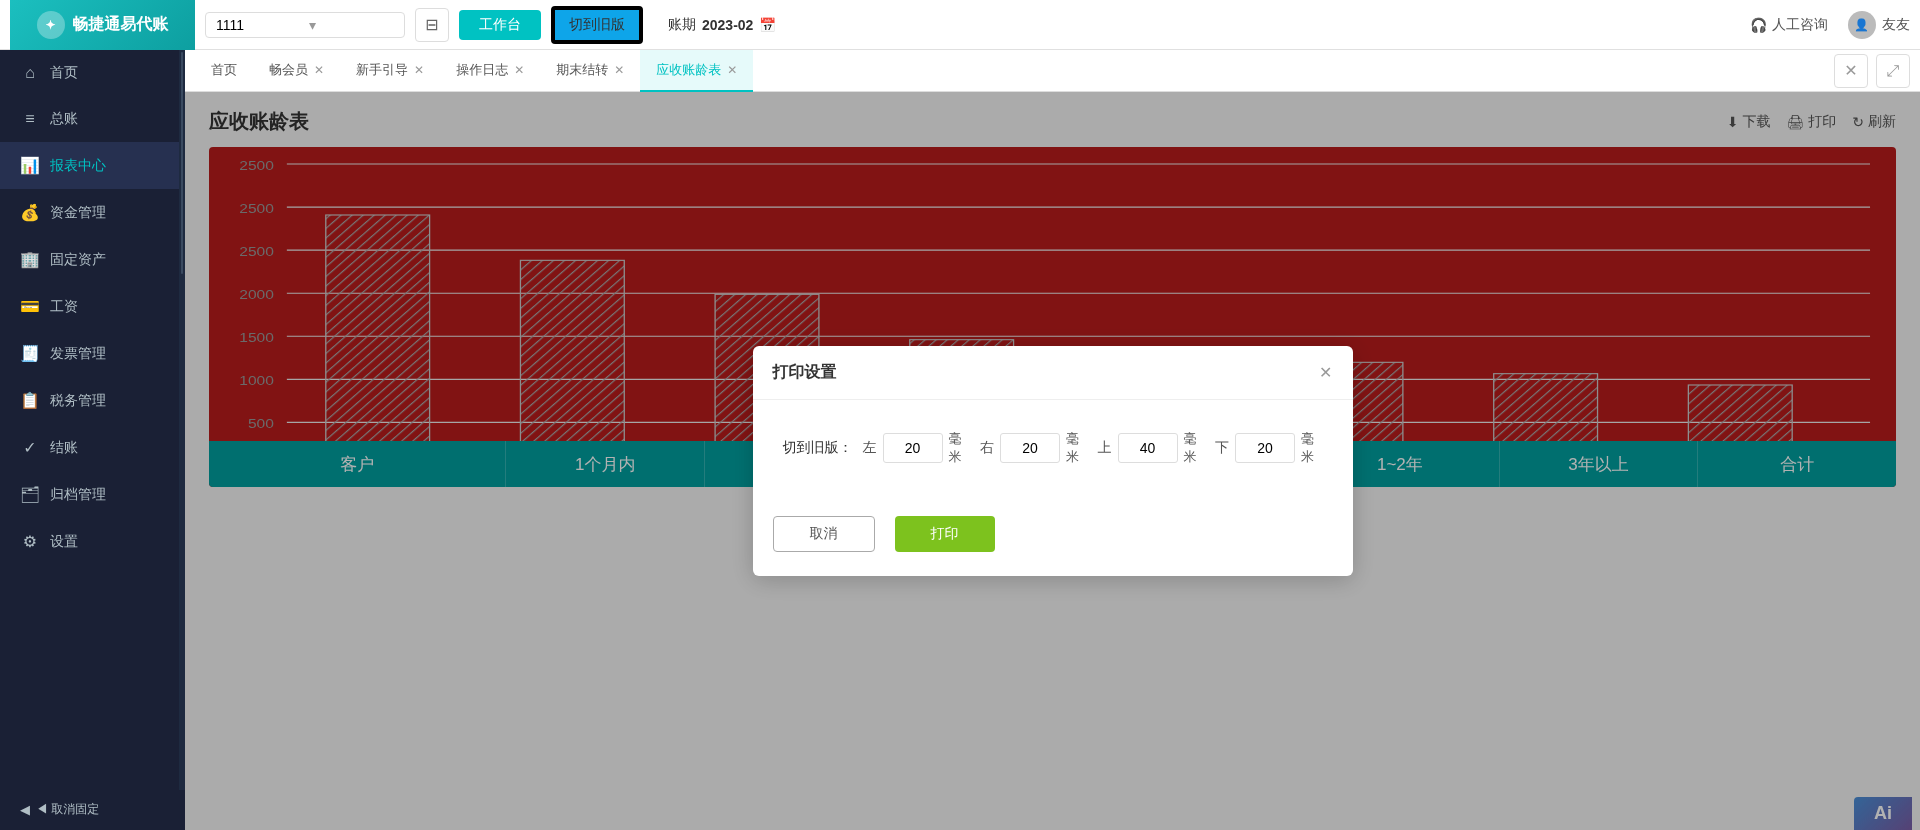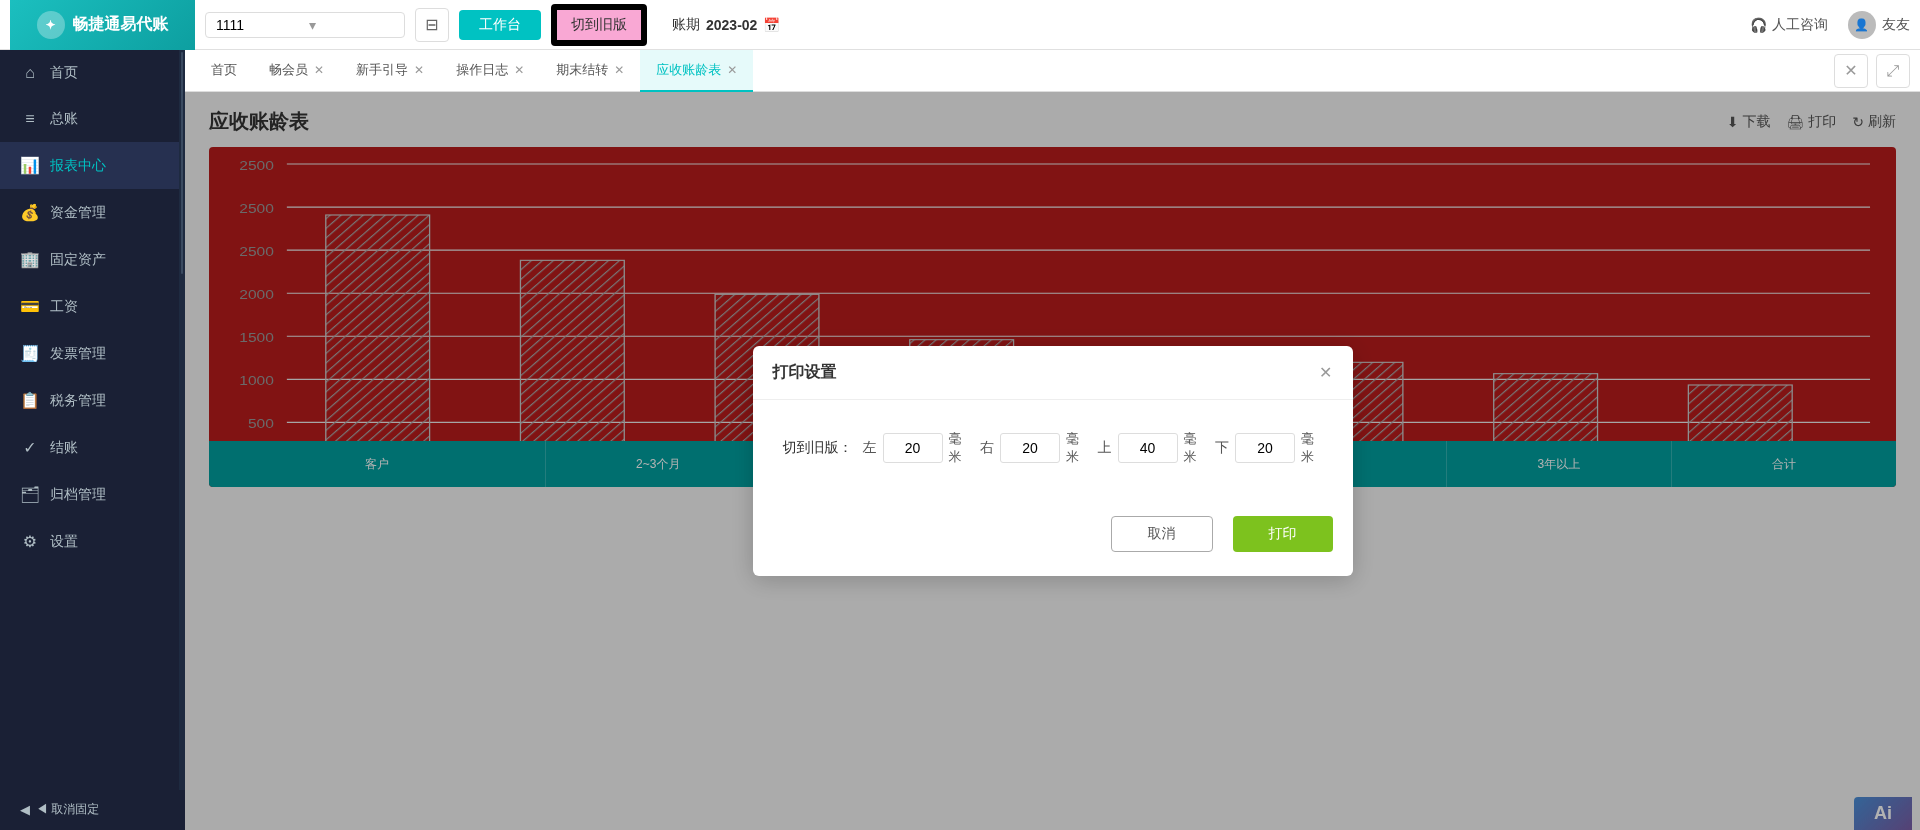--- a/index.html
+++ b/index.html
@@ -59,23 +59,23 @@
     .btn-workbench {
       background: #00c2c2;
       color: #fff;
       border: none;
       border-radius: 4px;
       padding: 6px 20px;
       cursor: pointer;
       font-size: 14px;
     }
     .btn-switch {
-      background: #f9a8d4;
+      background: #0ea5e9;
       color: #333;
-      border: 6px solid #000000;
+      border: 4px solid #000000;
       border-radius: 4px;
       padding: 6px 14px;
       cursor: pointer;
       font-size: 14px;
     }
     .period-info {
       display: flex;
       align-items: center;
       gap: 6px;
       color: #333;
@@ -243,21 +243,21 @@
       right: 0;
       background: #00a0a0;
       color: #fff;
       display: flex;
       height: 46px;
       align-items: center;
     }
     .table-header .th {
       flex: 1;
       text-align: center;
-      font-size: 12px;
+      font-size: 17px;
       border-right: 1px solid rgba(255,255,255,0.2);
       height: 100%;
       display: flex;
       align-items: center;
       justify-content: center;
     }
     .table-header .th:first-child { flex: 1.5; }
 
     
     .overlay {
@@ -326,21 +326,21 @@
       text-align: center;
       font-size: 14px;
       outline: none;
     }
     .margin-unit {
       color: #555;
       font-size: 13px;
     }
     .dialog-footer {
       display: flex;
-      justify-content: flex-end;
+      justify-content: flex-start;
       gap: 20px;
       padding: 10px 20px 24px;
     }
     .btn-cancel {
       padding: 8px 36px;
       border: 1px solid #aaa;
       border-radius: 4px;
       background: #fff;
       cursor: pointer;
       font-size: 14px;
@@ -569,20 +569,23 @@
           <rect x="1140" y="210" width="80" height="70" fill="url(#hatch)" stroke="#ccc" stroke-width="1"></rect>
           <text x="1180" y="295" font-size="11" fill="#777" text-anchor="middle">3年以上</text>
         </svg>
 
         
         <div class="table-header">
           <div class="th" style="flex:1.5;">
             <span>客户</span>
           </div>
           <div class="th">
+            <span>1个月内</span>
+          </div>
+          <div class="th">
             <span>2~3个月</span>
           </div>
           <div class="th">
             <span>3~6个月</span>
           </div>
           <div class="th">
             <span>6~12个月</span>
           </div>
           <div class="th">
             <span>1~2年</span>

